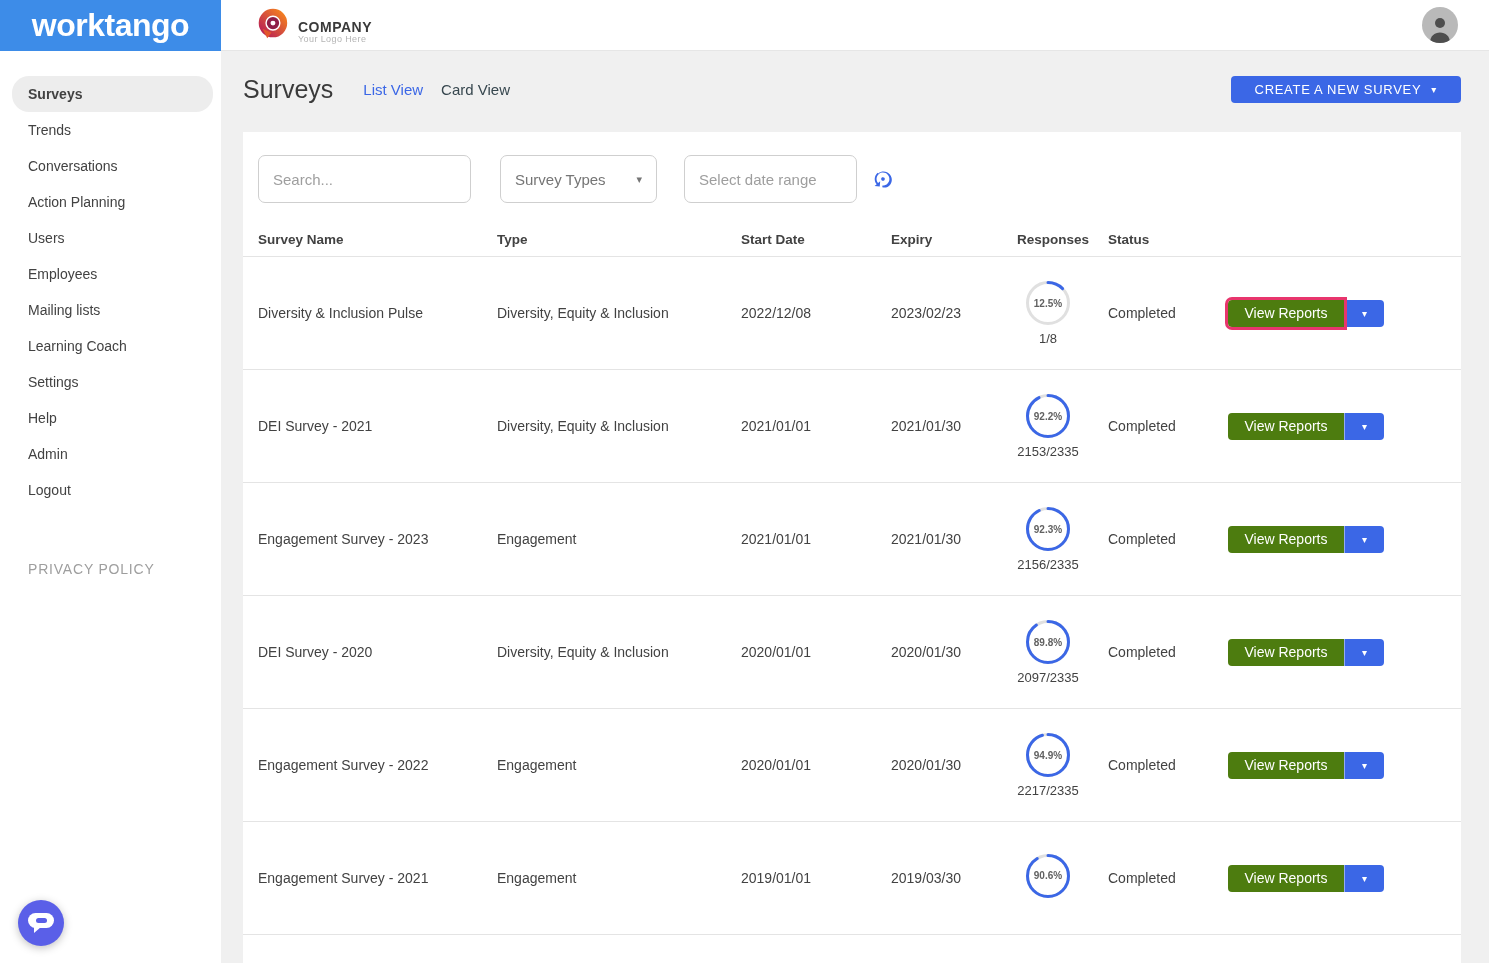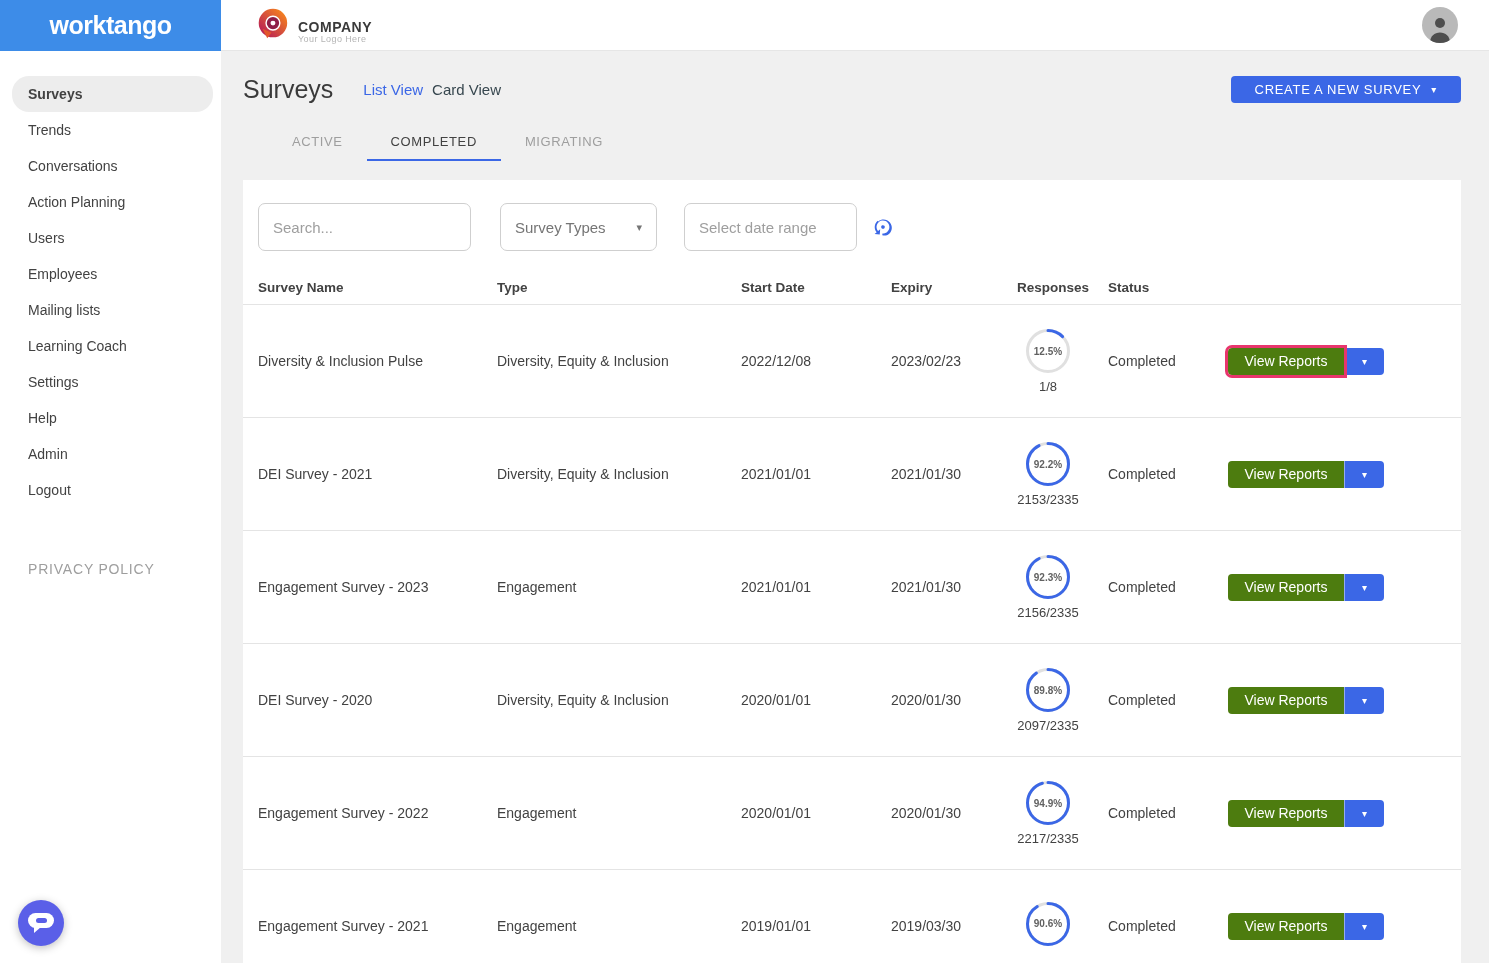--- a/index.html
+++ b/index.html
@@ -2,21 +2,21 @@
 <html><head>
 <meta charset="utf-8">
 <style>
   * { margin:0; padding:0; box-sizing:border-box; }
   html,body { width:1489px; height:963px; overflow:hidden;
     font-family:"Liberation Sans", sans-serif; background:#f0f0f0; color:#424242; }
 
   
   .brand-block { position:absolute; left:0; top:0; width:221px; height:51px;
     background:#3d8ce8; display:flex; align-items:center; justify-content:center; }
-  .brand-text { color:#fff; font-size:25px; font-weight:700; letter-spacing:-0.5px; }
+  .brand-text { color:#fff; font-size:32px; font-weight:700; letter-spacing:-0.5px; }
 
   .topbar { position:absolute; left:221px; top:0; right:0; height:51px; background:#fff;
     border-bottom:1px solid #e6e6e6; display:flex; align-items:center; }
   .company-logo { display:flex; align-items:flex-end; margin-left:32px; gap:7px; }
   .company-texts { display:flex; flex-direction:column; line-height:1.05; }
   .company-name { font-size:14px; font-weight:700; color:#3a3a3a; letter-spacing:0.5px; }
   .company-tag { font-size:9px; color:#b5b5b5; letter-spacing:0.4px; }
   .avatar { margin-left:auto; margin-right:31px; width:36px; height:36px; border-radius:50%;
     background:#b9b9b9; overflow:hidden; display:flex; align-items:flex-end; justify-content:center; cursor:pointer; }
 
@@ -26,21 +26,21 @@
   .side-item { height:36px; display:flex; align-items:center; padding-left:28px;
     font-size:14px; color:#424242; cursor:pointer; }
   .side-item.active { background:#ededed; border-radius:17px; margin-left:12px; width:201px;
     padding-left:16px; font-weight:700; }
   .privacy { position:absolute; left:28px; top:510px; font-size:14px; color:#9e9e9e; letter-spacing:0.8px; }
 
   
   .main { position:absolute; left:221px; top:51px; right:0; bottom:0; background:#f0f0f0; overflow:hidden; }
   .head-row { display:flex; align-items:center; height:48px; margin:14px 28px 0 22px; }
   .page-title { font-size:25px; color:#3a3a3a; font-weight:400; }
-  .view-links { display:flex; gap:9px; margin-left:30px; }
+  .view-links { display:flex; gap:18px; margin-left:30px; }
   .view-link { font-size:15px; cursor:pointer; color:#37474f; }
   .view-link.active { color:#3b67e6; }
   .create-btn { margin-left:auto; height:27px; background:#3b67e6; color:#fff; border:none;
     border-radius:4px; font-size:13px; letter-spacing:0.7px; padding:0 24px; cursor:pointer;
     font-family:inherit; display:flex; align-items:center; gap:10px; }
   .create-btn .caret { font-size:10px; }
 
   .tabs { display:flex; margin:10px 0 0 47px; height:38px; }
   .tab { padding:0 24px; font-size:13px; letter-spacing:0.6px; color:#9e9e9e;
     display:flex; align-items:center; cursor:pointer; border-bottom:2px solid transparent; }
@@ -147,25 +147,20 @@
     <div class="view-links">
         <span class="view-link active">List View</span>
         <span class="view-link">Card View</span>
       </div>
     <button class="create-btn">
       <span>CREATE A NEW SURVEY</span>
       <span class="caret">▾</span>
     </button>
   </div>
 
-  <div class="tabs">
-      <div class="tab">ACTIVE</div>
-      <div class="tab active">COMPLETED</div>
-      <div class="tab">MIGRATING</div>
-    </div>
 
   <div class="card">
     <div class="filters">
       <input class="f-input search" placeholder="Search..." style="">
       <div class="f-input select">
         <span>Survey Types</span>
         <span class="caret">▾</span>
       </div>
       <input class="f-input daterange" placeholder="Select date range" style="">
       <div class="refresh">

